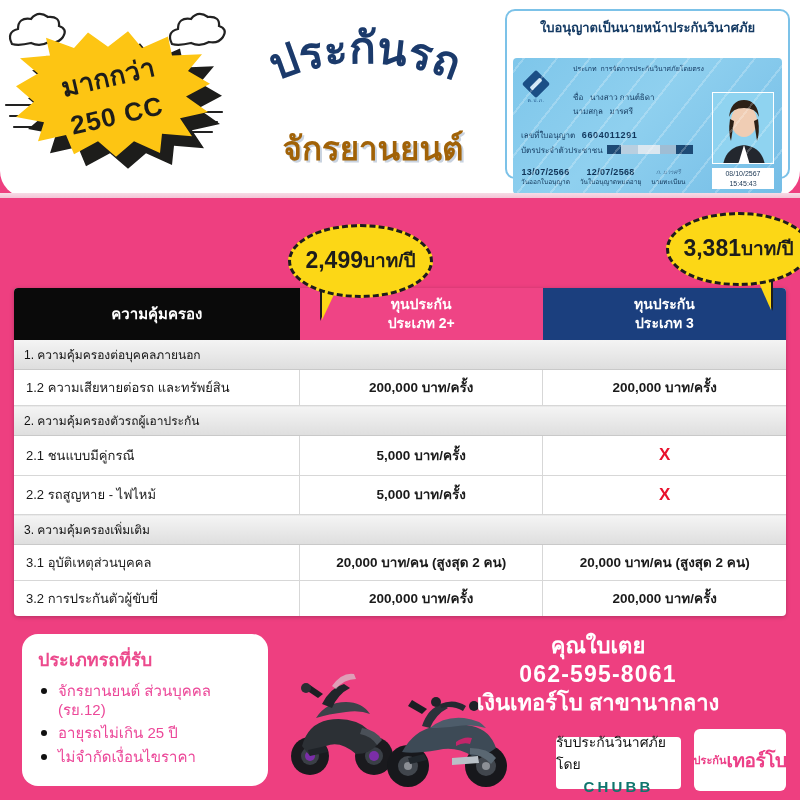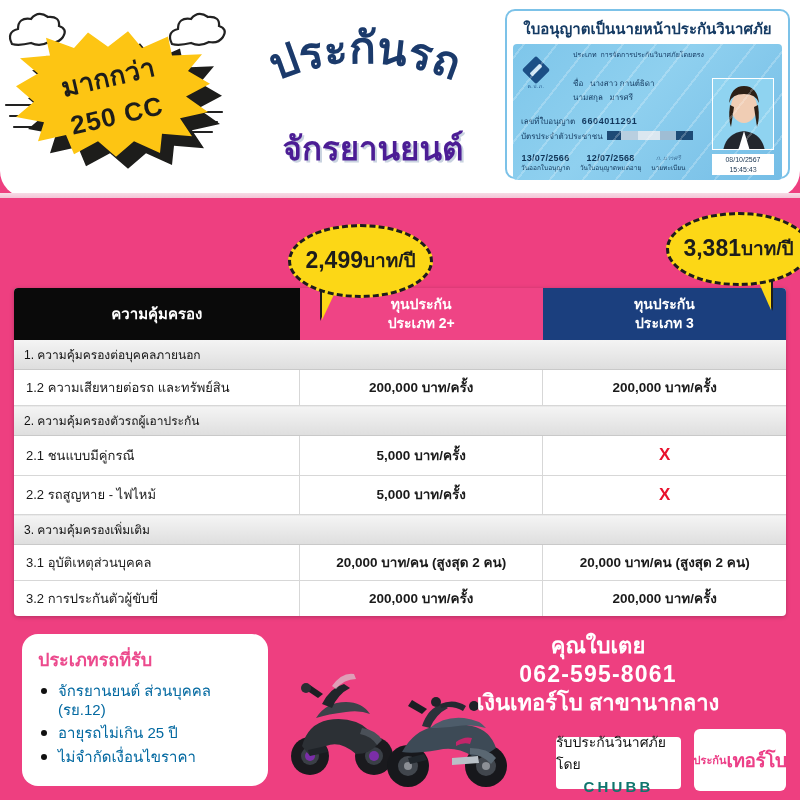--- a/index.html
+++ b/index.html
@@ -61,33 +61,33 @@
   
   .doodles { position: absolute; left: 0; top: 0; width: 290px; height: 185px; }
 
   
   .title-arc {
     position: absolute; left: 215px; top: 14px; width: 300px; height: 115px;
   }
   .title-sub {
     position: absolute; left: 228px; top: 122px; width: 290px;
     text-align: center;
-    font-size: 33px; font-weight: bold; color: #4c1d95;
+    font-size: 33px; font-weight: bold; color: #a16207;
     text-shadow: 2px 2px 0 #c9d3e0;
   }
 
   
   .lic-card {
     position: absolute; left: 505px; top: 9px; width: 285px; height: 170px;
     background: #ffffff; border: 2px solid #7cc2e8; border-radius: 10px;
     padding: 4px 6px;
   }
   .lic-title {
-    text-align: center; font-size: 15px; color: #143a63; font-weight: bold;
-    padding: 2px 0 3px;
+    text-align: center; font-size: 13px; color: #143a63; font-weight: bold;
+    padding: 2px 0 20px;
   }
   .lic-body {
     position: relative;
     height: 136px; border-radius: 4px;
     background: linear-gradient(135deg, #7ec6ea 0%, #8fd0ef 45%, #74bde6 100%);
     padding: 5px 8px;
     overflow: hidden;
   }
   .lic-body::after {
     content: ""; position: absolute; inset: 0;
@@ -203,21 +203,21 @@
 
   
   .accept-card {
     position: absolute; left: 22px; top: 634px; width: 246px; height: 152px;
     background: #ffffff; border-radius: 16px; padding: 11px 14px 0 16px; z-index: 15;
   }
   .accept-title { font-size: 18px; font-weight: bold; color: #ec4a8d; margin-bottom: 7px; }
   .accept-list { list-style: none; }
   .accept-list li {
     position: relative; padding-left: 20px; margin-bottom: 4px;
-    font-size: 15px; color: #0369a1; line-height: 1.28;
+    font-size: 15px; color: #ec4899; line-height: 1.28;
   }
   .accept-list li::before {
     content: ""; position: absolute; left: 3px; top: 7px;
     width: 6px; height: 6px; background: #111; border-radius: 50%;
   }
 
   .contact {
     position: absolute; right: 22px; top: 632px; width: 360px;
     text-align: center; color: #ffffff; z-index: 15;
   }

